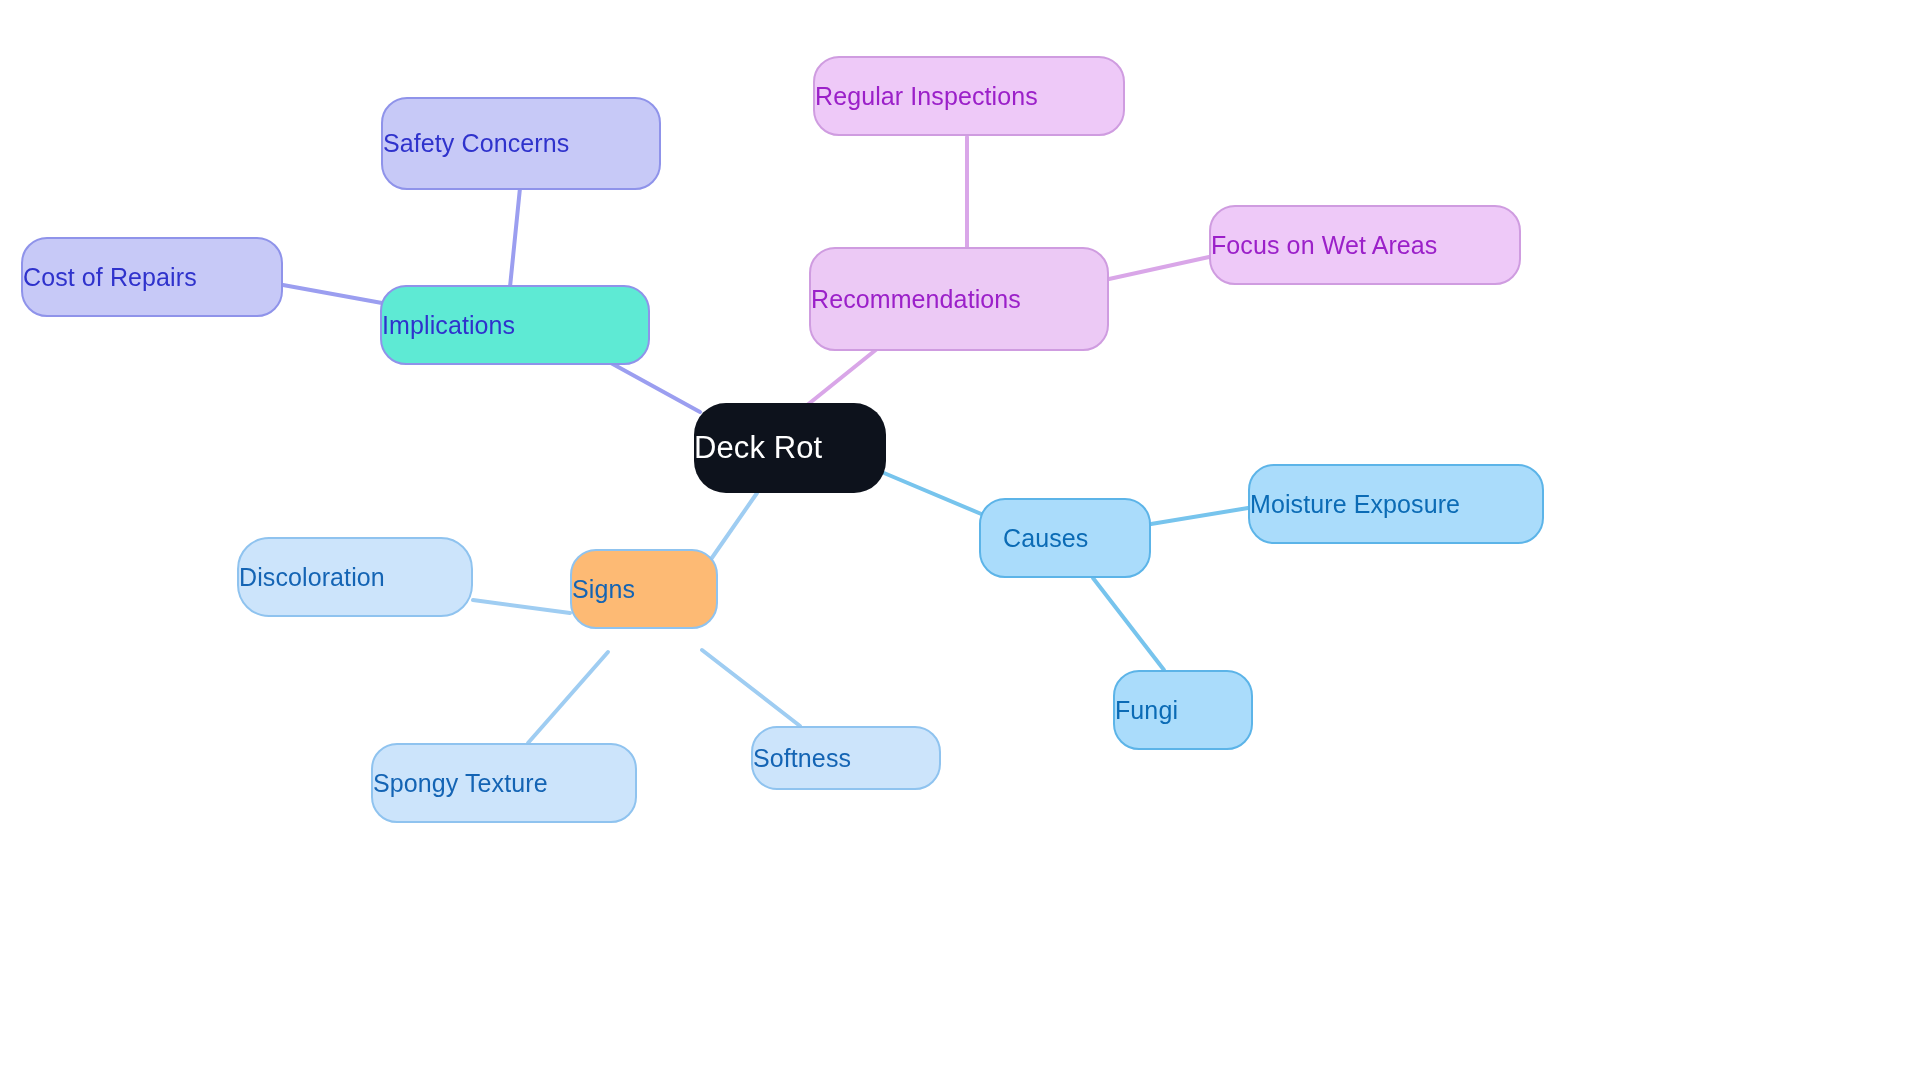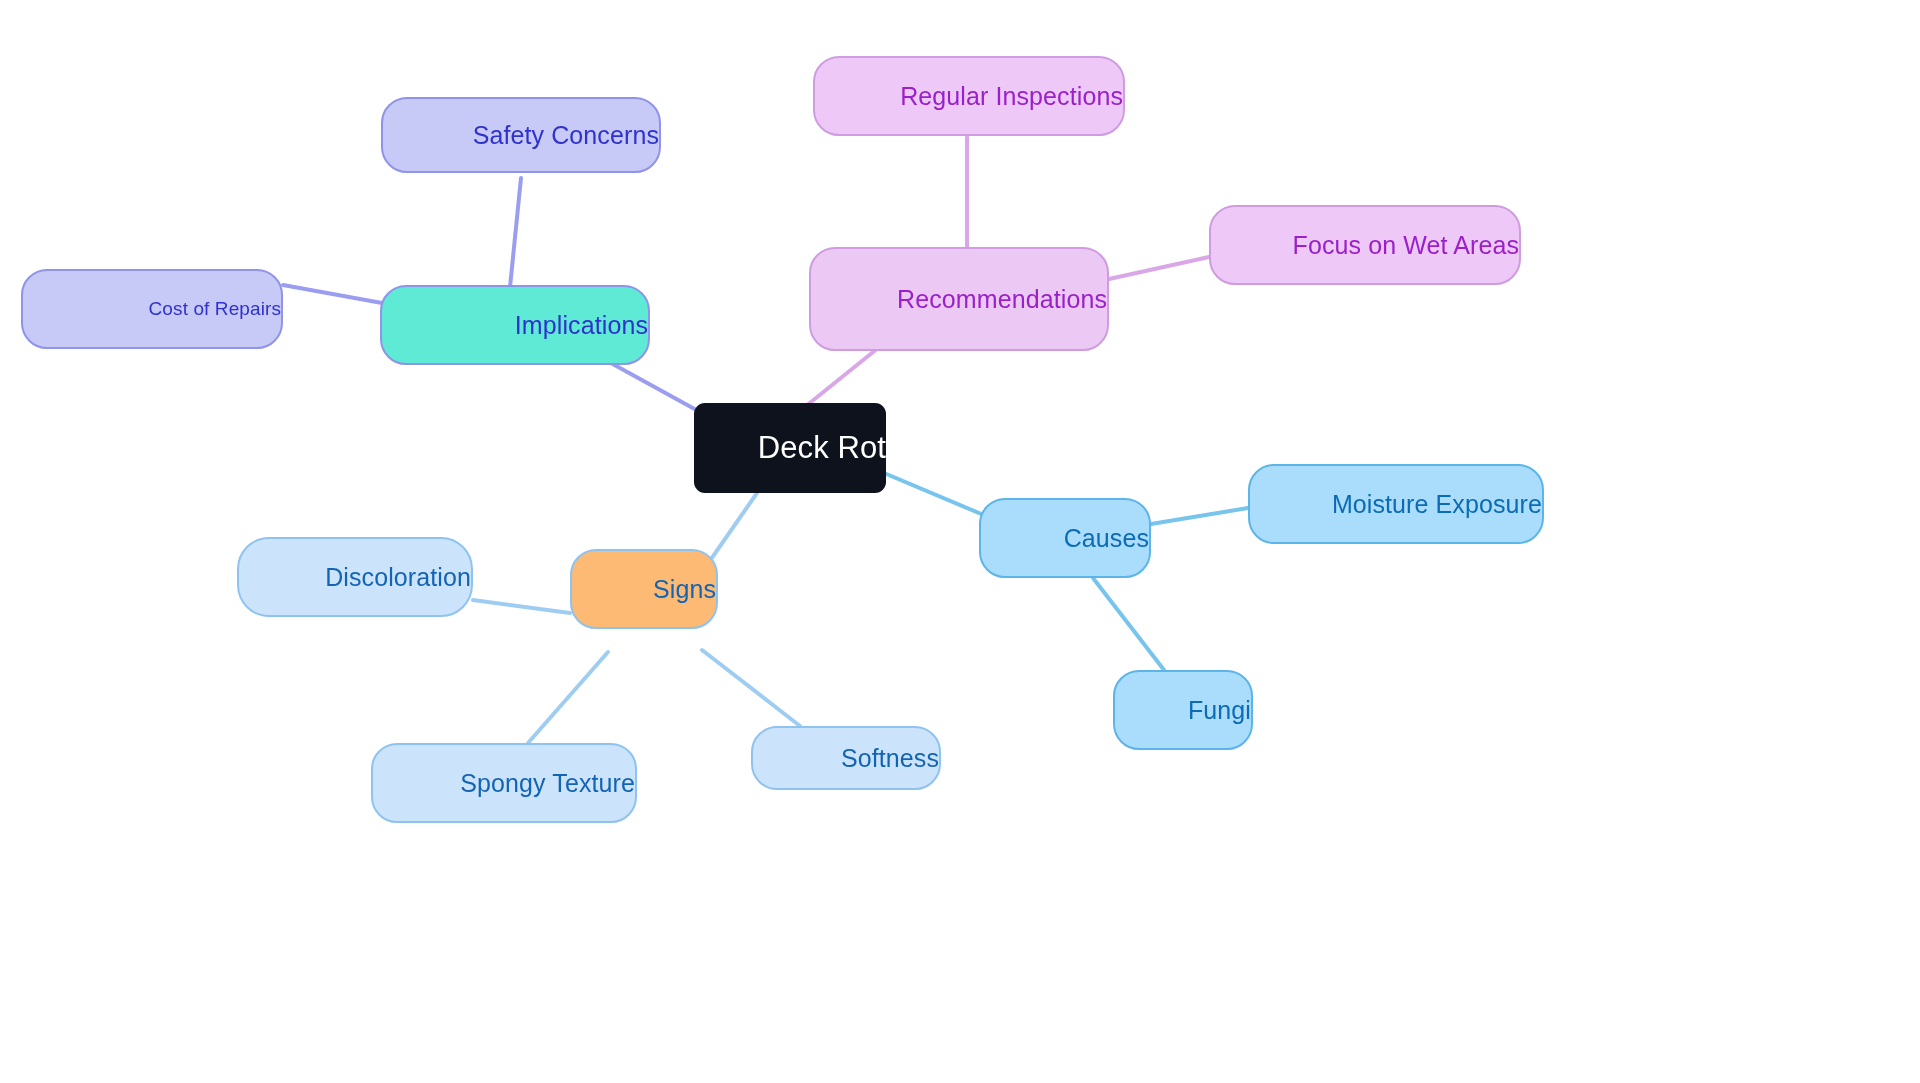--- a/index.html
+++ b/index.html
@@ -25,21 +25,21 @@
     top: 0;
     width: 1920px;
     height: 1083px;
     pointer-events: none;
   }
   .node {
     position: absolute;
     box-sizing: border-box;
     display: flex;
     align-items: center;
-    justify-content: flex-end;
+    justify-content: flex-start;
     text-align: center;
     border-style: solid;
     border-width: 2px;
     white-space: nowrap;
     line-height: 1.15;
     letter-spacing: 0.1px;
   }
   .node-root {
     border-width: 0;
     font-weight: 400;
@@ -58,24 +58,24 @@
       <line x1="1109" y1="279" x2="1209" y2="257" stroke="#d9a6e8" stroke-width="4" stroke-linecap="round"></line>
       <line x1="884" y1="473" x2="986" y2="516" stroke="#77c4ed" stroke-width="4" stroke-linecap="round"></line>
       <line x1="1151" y1="524" x2="1248" y2="508" stroke="#77c4ed" stroke-width="4" stroke-linecap="round"></line>
       <line x1="1093" y1="578" x2="1164" y2="670" stroke="#77c4ed" stroke-width="4" stroke-linecap="round"></line>
       <line x1="757" y1="493" x2="700" y2="575" stroke="#9fcdf2" stroke-width="4" stroke-linecap="round"></line>
       <line x1="570" y1="613" x2="473" y2="600" stroke="#9fcdf2" stroke-width="4" stroke-linecap="round"></line>
       <line x1="608" y1="652" x2="528" y2="743" stroke="#9fcdf2" stroke-width="4" stroke-linecap="round"></line>
       <line x1="702" y1="650" x2="800" y2="726" stroke="#9fcdf2" stroke-width="4" stroke-linecap="round"></line>
     </svg>
   <div id="node-layer">
-      <div class="node" style="left: 381px; top: 97px; width: 280px; height: 76px; border-radius: 26px; background: rgb(199, 201, 247); border-color: rgb(143, 147, 234); color: rgb(47, 50, 204); font-size: 25px;">
+      <div class="node" style="left: 381px; top: 97px; width: 280px; height: 93px; border-radius: 26px; background: rgb(199, 201, 247); border-color: rgb(143, 147, 234); color: rgb(47, 50, 204); font-size: 25px;">
         <span>Safety Concerns</span>
       </div>
-      <div class="node" style="left: 21px; top: 237px; width: 262px; height: 80px; border-radius: 26px; background: rgb(199, 201, 247); border-color: rgb(143, 147, 234); color: rgb(47, 50, 204); font-size: 19px; margin-top: 32px;">
+      <div class="node" style="left: 21px; top: 237px; width: 262px; height: 80px; border-radius: 26px; background: rgb(199, 201, 247); border-color: rgb(143, 147, 234); color: rgb(47, 50, 204); font-size: 25px;">
         <span>Cost of Repairs</span>
       </div>
       <div class="node" style="left: 380px; top: 285px; width: 270px; height: 80px; border-radius: 26px; background: #5eead4; border-color: rgb(143, 147, 234); color: rgb(47, 50, 204); font-size: 25px;">
         <span>Implications</span>
       </div>
       <div class="node" style="left: 813px; top: 56px; width: 312px; height: 80px; border-radius: 26px; background: rgb(238, 201, 248); border-color: rgb(207, 156, 224); color: rgb(155, 32, 201); font-size: 25px;">
         <span>Regular Inspections</span>
       </div>
       <div class="node" style="left: 1209px; top: 205px; width: 312px; height: 80px; border-radius: 26px; background: rgb(238, 201, 248); border-color: rgb(207, 156, 224); color: rgb(155, 32, 201); font-size: 25px;">
         <span>Focus on Wet Areas</span>
@@ -97,17 +97,17 @@
       </div>
       <div class="node" style="left: 371px; top: 743px; width: 266px; height: 80px; border-radius: 26px; background: rgb(204, 228, 251); border-color: rgb(143, 195, 239); color: rgb(20, 100, 180); font-size: 25px;">
         <span>Spongy Texture</span>
       </div>
       <div class="node" style="left: 751px; top: 726px; width: 190px; height: 64px; border-radius: 26px; background: rgb(204, 228, 251); border-color: rgb(143, 195, 239); color: rgb(20, 100, 180); font-size: 25px;">
         <span>Softness</span>
       </div>
       <div class="node" style="left: 570px; top: 549px; width: 148px; height: 80px; border-radius: 26px; background: #fdba74; border-color: rgb(143, 195, 239); color: rgb(20, 100, 180); font-size: 25px;">
         <span>Signs</span>
       </div>
-      <div class="node node-root" style="left: 694px; top: 403px; width: 192px; height: 90px; border-radius: 11px; background: rgb(13, 18, 28); border-color: rgb(13, 18, 28); color: rgb(255, 255, 255); font-size: 31px;">
+      <div class="node node-root" style="left: 694px; top: 403px; width: 192px; height: 90px; border-radius: 32px; background: rgb(13, 18, 28); border-color: rgb(13, 18, 28); color: rgb(255, 255, 255); font-size: 31px;">
         <span>Deck Rot</span>
       </div>
     </div>
 </div>
 
 </body></html>

